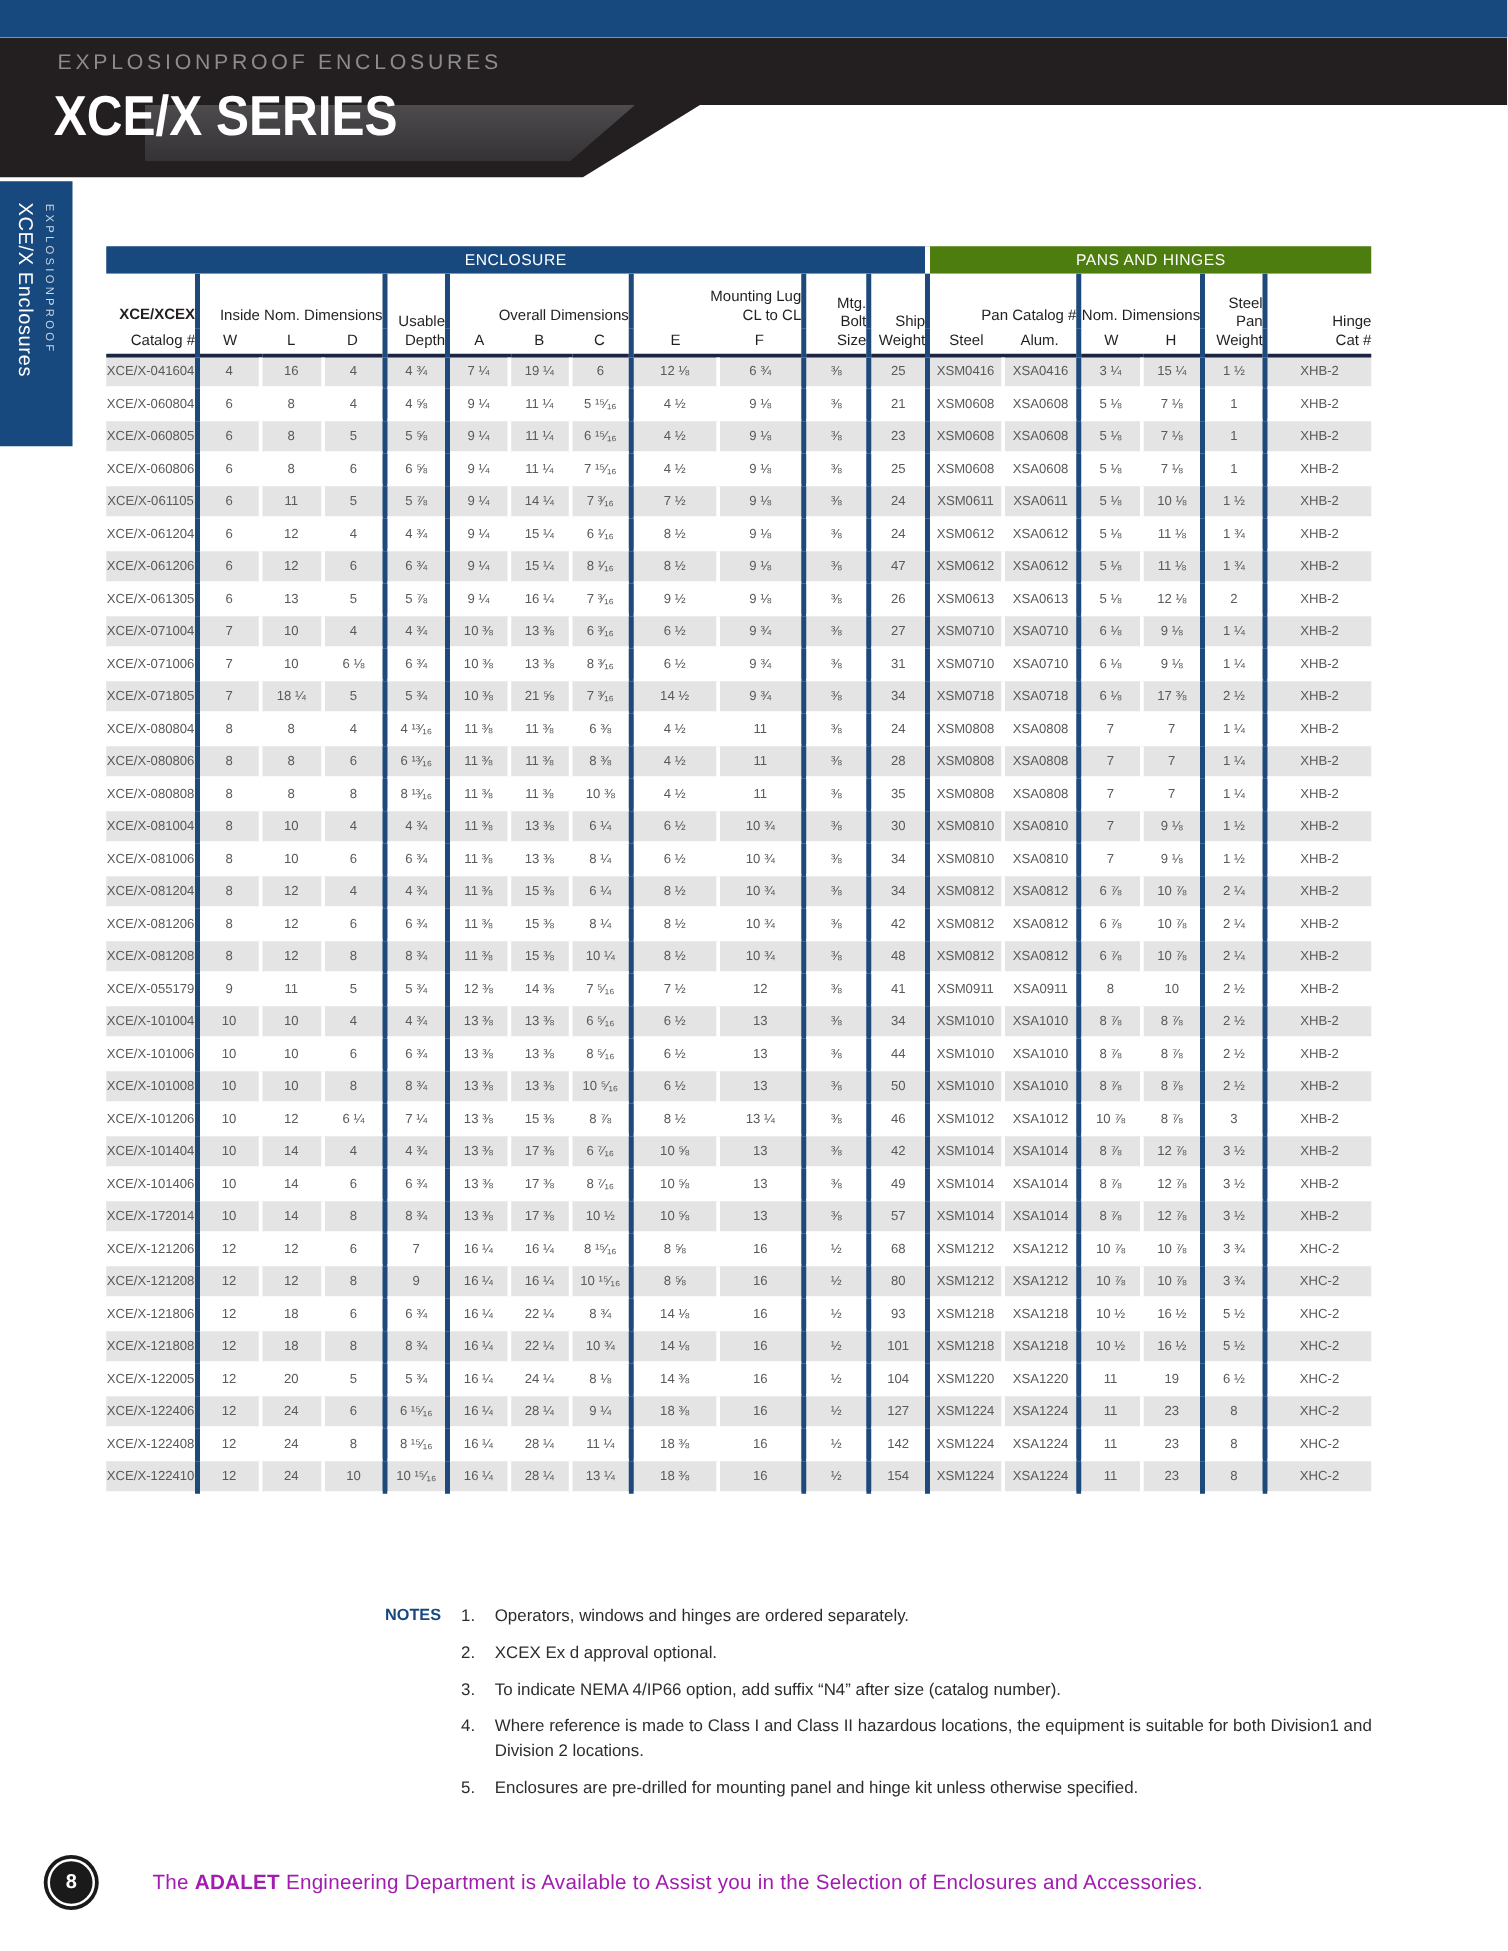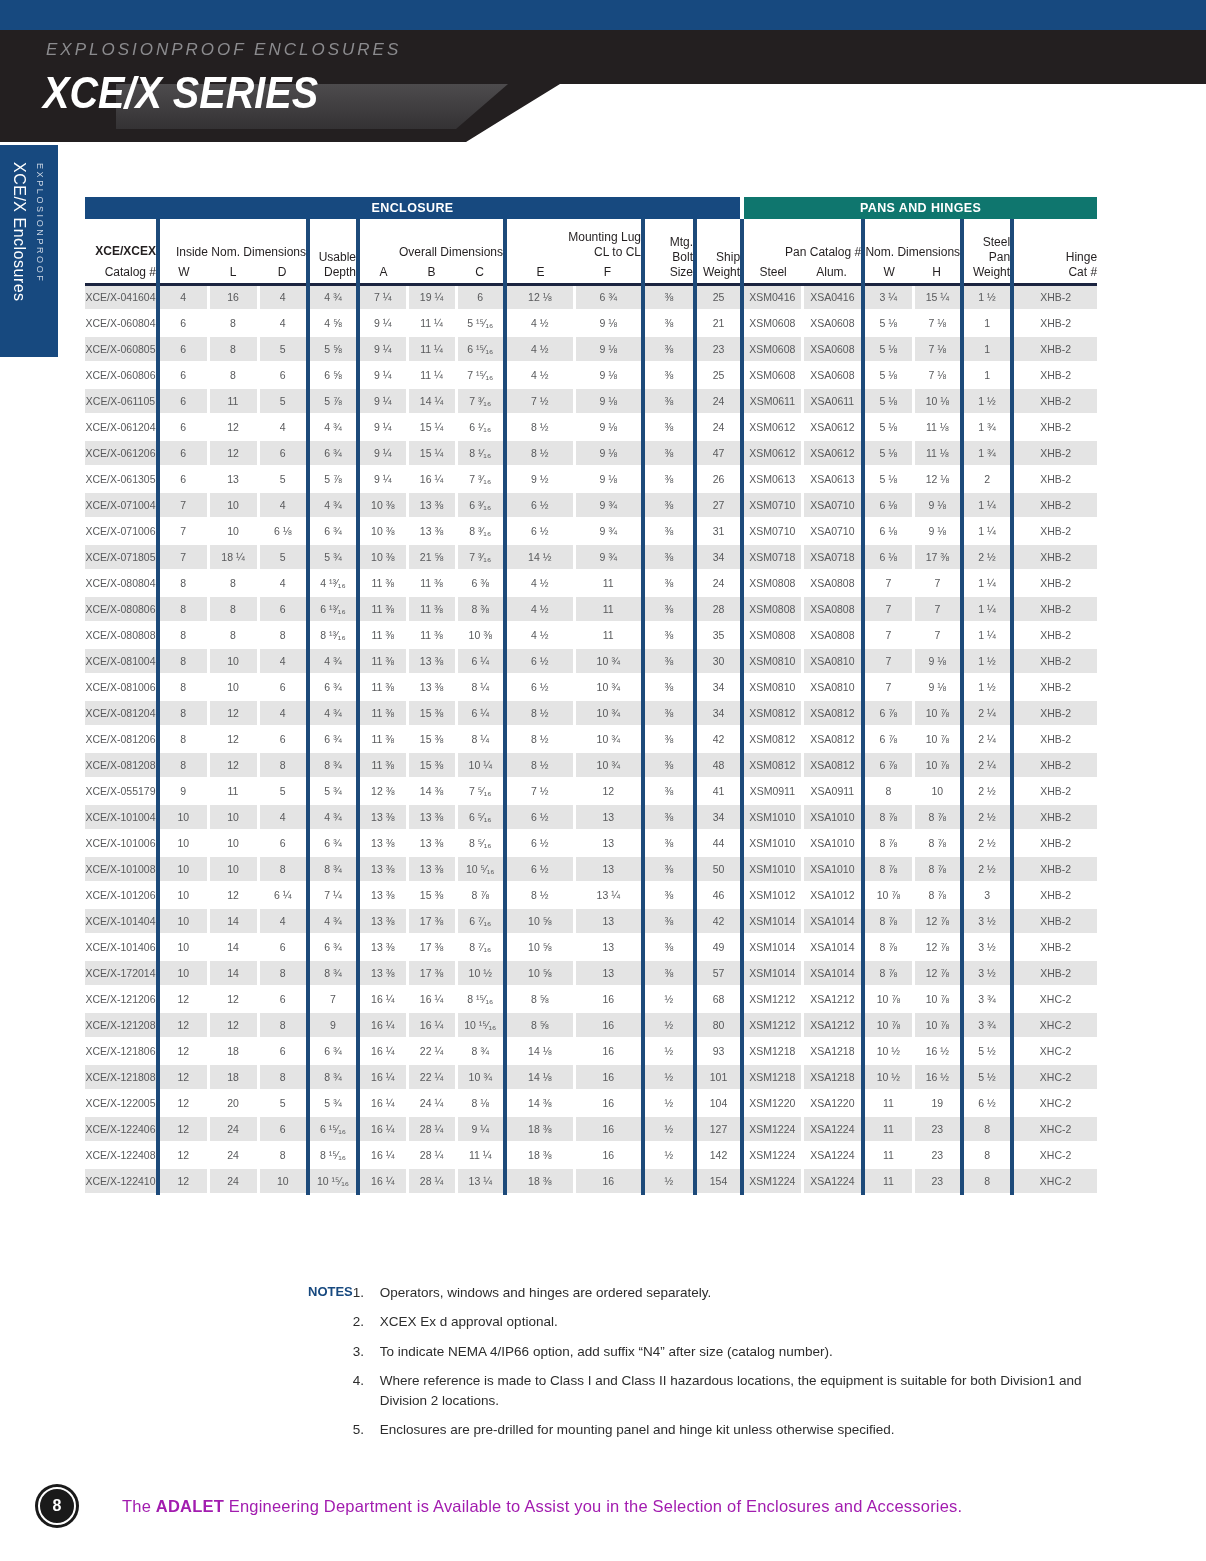--- a/index.html
+++ b/index.html
@@ -5,21 +5,21 @@
   * { box-sizing: border-box; }
   html,body { margin:0; padding:0; }
   body {
     width:1206px; height:1561px; position:relative; background:#fff;
     font-family:"Liberation Sans","DejaVu Sans",sans-serif;
     -webkit-font-smoothing:antialiased;
   }
 
   
   .topbar { position:absolute; top:0; left:0; width:1206px; height:30px; background:#17497f; }
-  .banner { position:absolute; top:30px; left:0; width:1206px; height:114px;font-style:italic; }
+  .banner { position:absolute; top:30px; left:0; width:1206px; height:114px; }
   .banner-bg {
     position:absolute; inset:0; background:#231f20;
     clip-path:polygon(0 0,1206px 0,1206px 54px,560px 54px,466px 112px,0 112px);
   }
   .banner-accent {
     position:absolute; left:116px; top:54px; width:392px; height:45px;
     background:linear-gradient(180deg,#4d4b4d,#343234);
     clip-path:polygon(0 0,392px 0,340px 45px,0 45px);
   }
   .banner-cat {
@@ -41,38 +41,38 @@
   .side-big {
     position:absolute; top:17px; left:10px; writing-mode:vertical-rl;
     font-size:16px; letter-spacing:.5px; color:#fff; white-space:nowrap;
   }
 
   
   table.cat { position:absolute; left:85px; top:197px; width:1012px;
     border-collapse:collapse; table-layout:fixed; }
   thead th { background:#fff; font-weight:normal; font-size:12px; color:#231f20;
     text-align:center; padding:0; line-height:1.15; }
-  tr.section th { height:22px; font-size:12.5px; font-weight:bold; color:#fff; letter-spacing:.4px; }
+  tr.section th { height:22px; font-size:12.5px; font-weight:normal; color:#fff; letter-spacing:.4px; }
   th.sec-enc { background:#17497f; border-right:4px solid #fff; }
-  th.sec-pan { background:#0f766e;margin-top:12px; }
+  th.sec-pan { background:#4d7c0f;margin-top:12px; }
   tr.grp th { height:44px; vertical-align:bottom; padding-bottom:3px;text-align:right; }
   tr.subh th { height:21px; vertical-align:middle; }
   tr.subh th, thead th[rowspan] { border-bottom:3px solid #1b2440; }
   thead th[rowspan] { vertical-align:bottom; padding-bottom:3px; }
   thead .h1 { font-weight:bold; margin-bottom:7px; }
   thead .hn { margin-bottom:1px; }
   .ge { border-right:4px solid #1d4a7a !important; }
   tbody td { height:26px; font-size:10.5px; color:#58595b; text-align:center;
     border-right:3px solid #fff; border-bottom:2px solid #fff; padding:0; white-space:nowrap; }
   tbody tr:nth-child(odd) td { background:#e4e4e4; }
   tbody td:last-child { border-right:none; }
 
   
   .notes { position:absolute; left:308px; top:1283px; width:808px; display:flex; }
-  .notes-label { font-weight:bold; color:#17497f; font-size:13px; margin-top:1px; flex:none; }
+  .notes-label { font-weight:bold; color:#17497f; font-size:13px; margin-right:16px; margin-top:1px; flex:none; }
   ol.notes-list { list-style:none; margin:0; padding:0; width:756px; }
   ol.notes-list li { display:flex; font-size:13.5px; color:#2d2d2d; margin-bottom:9px; line-height:1.5; }
   .nnum { width:27px; flex:none; }
   .ntxt { flex:1; }
 
   
   .page-circle { position:absolute; left:35px; top:1484px; width:44px; height:44px;
     border-radius:50%; background:#1a1a1a; }
   .page-circle::after { content:''; position:absolute; inset:3px; border:2px solid #fff; border-radius:50%; }
   .page-num { position:absolute; inset:0; display:flex; align-items:center; justify-content:center;

